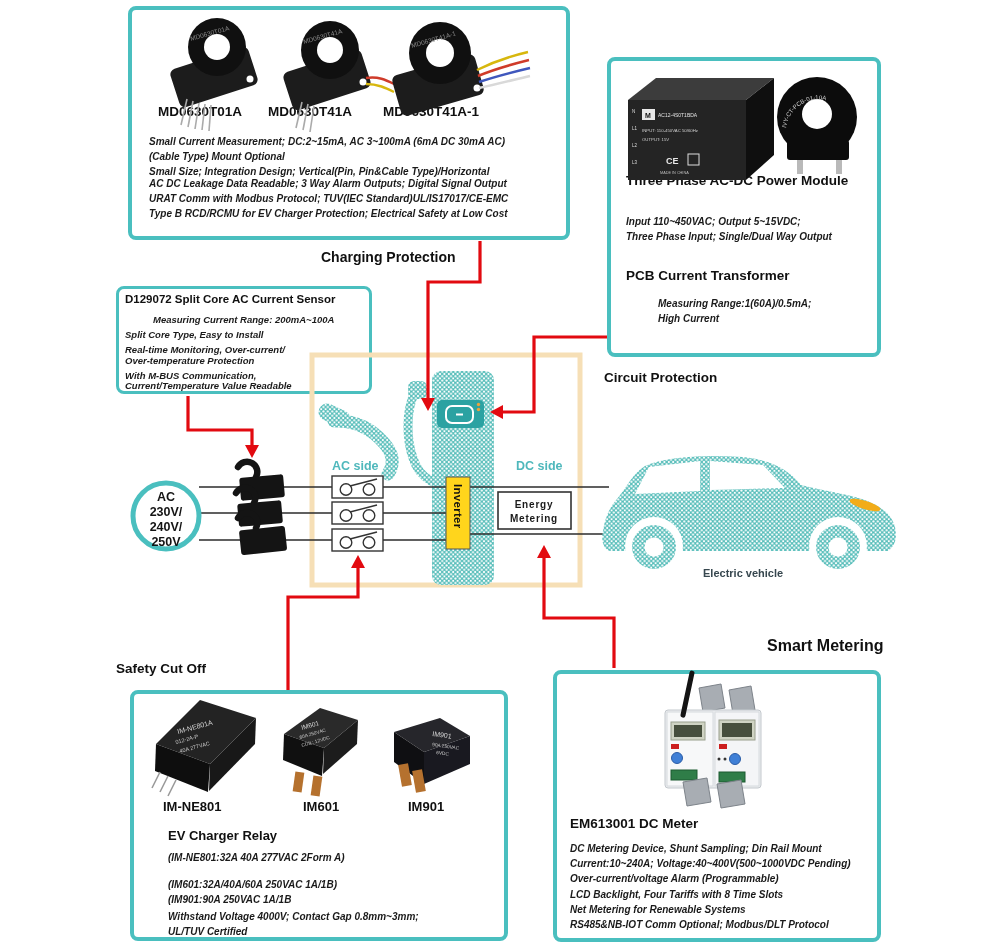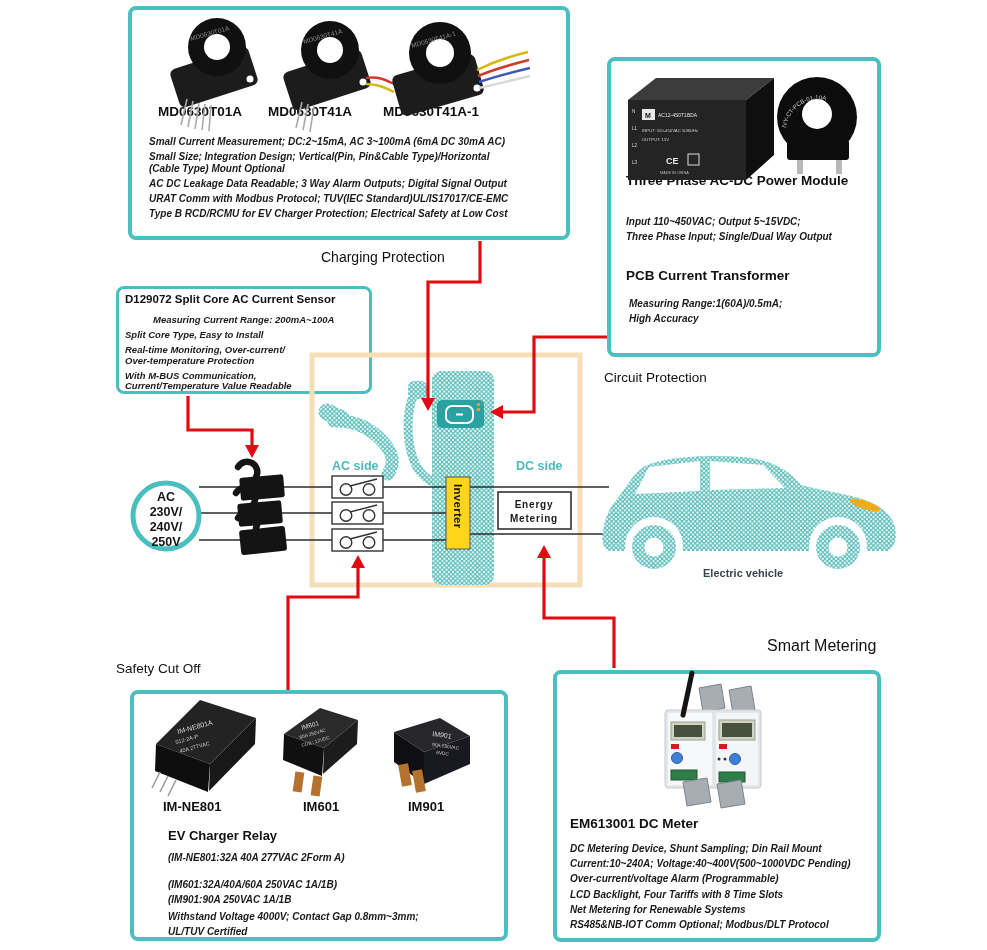--- a/index.html
+++ b/index.html
@@ -1,19 +1,19 @@
 <!DOCTYPE html>
 <html><head>
 <meta charset="utf-8">
 <style>
   html,body{margin:0;padding:0;background:#fff;}
   #stage{position:relative;width:987px;height:950px;background:#fff;overflow:hidden;
          font-family:"Liberation Sans",sans-serif;color:#161616;}
   .tealbox{position:absolute;border:4px solid #4abfbf;border-radius:8px;background:transparent;z-index:1;}
-  .heading{position:absolute;font-weight:normal;color:#101010;z-index:2;white-space:nowrap;}
+  .heading{position:absolute;font-weight:bold;color:#101010;z-index:2;white-space:nowrap;}
   .ptitle{position:absolute;font-weight:bold;color:#101010;z-index:2;white-space:nowrap;}
   .pname{position:absolute;font-weight:bold;color:#101010;z-index:2;white-space:nowrap;}
   .specs{position:absolute;font-weight:bold;color:#1a1a1a;z-index:2;font-style:italic;}
   .specs .s{white-space:nowrap;}
   svg text{font-family:"Liberation Sans",sans-serif;}
   #art{position:absolute;left:0;top:0;z-index:3;pointer-events:none;}
 </style>
 </head>
 <body>
 
@@ -28,36 +28,36 @@
   <div class="heading" style="left:321px;top:249px;font-size:14px;">Charging Protection</div>
   <div class="heading" style="left:604px;top:370px;font-size:13.5px;">Circuit Protection</div>
   <div class="heading" style="left:116px;top:661px;font-size:13.5px;">Safety Cut Off</div>
   <div class="heading" style="left:767px;top:637px;font-size:16px;">Smart Metering</div>
 
   <div class="pname" style="left:158px;top:104px;font-size:13.5px;">MD0630T01A</div>
   <div class="pname" style="left:268px;top:104px;font-size:13.5px;">MD0630T41A</div>
   <div class="pname" style="left:383px;top:104px;font-size:13.5px;">MD0630T41A-1</div>
   <div class="specs" style="left:149px;top:136px;font-size:10px;line-height:11.5px;">
     <div class="s" style="margin-bottom:3.5px;">Small Current Measurement; DC:2~15mA, AC 3~100mA (6mA DC 30mA AC)</div>
+    <div class="s" style="margin-bottom:3.5px;">(Cable Type) Mount Optional</div>
     <div class="s">Small Size; Integration Design; Vertical(Pin, Pin&amp;Cable Type)/Horizontal</div>
-    <div class="s" style="margin-bottom:3.5px;">(Cable Type) Mount Optional</div>
     <div class="s" style="margin-bottom:3.5px;">AC DC Leakage Data Readable; 3 Way Alarm Outputs; Digital Signal Output</div>
     <div class="s" style="margin-bottom:3.5px;">URAT Comm with Modbus Protocol; TUV(IEC Standard)UL/IS17017/CE-EMC</div>
     <div class="s">Type B RCD/RCMU for EV Charger Protection; Electrical Safety at Low Cost</div>
   </div>
 
   <div class="ptitle" style="left:626px;top:173px;font-size:13.5px;">Three Phase AC-DC Power Module</div>
   <div class="specs" style="left:626px;top:214px;font-size:10px;line-height:15px;">
     <div class="s">Input 110~450VAC; Output 5~15VDC;</div>
     <div class="s">Three Phase Input; Single/Dual Way Output</div>
   </div>
   <div class="ptitle" style="left:626px;top:268px;font-size:13.5px;">PCB Current Transformer</div>
-  <div class="specs" style="left:629px;top:296px;font-size:10px;line-height:15px;">
+  <div class="specs" style="left:658px;top:296px;font-size:10px;line-height:15px;">
     <div class="s">Measuring Range:1(60A)/0.5mA;</div>
-    <div class="s">High Accuracy</div>
+    <div class="s">High Current</div>
   </div>
 
   <div class="ptitle" style="left:125px;top:293px;font-size:11.5px;">D129072 Split Core AC Current Sensor</div>
   <div class="specs" style="left:125px;top:315px;font-size:9.5px;line-height:10.5px;">
     <div class="s" style="margin-bottom:4.5px;margin-left:28px;">Measuring Current Range: 200mA~100A</div>
     <div class="s" style="margin-bottom:4.5px;">Split Core Type, Easy to Install</div>
     <div class="s">Real-time Monitoring, Over-current/</div>
     <div class="s" style="margin-bottom:4.5px;">Over-temperature Protection</div>
     <div class="s">With M-BUS Communication,</div>
     <div class="s">Current/Temperature Value Readable</div>

